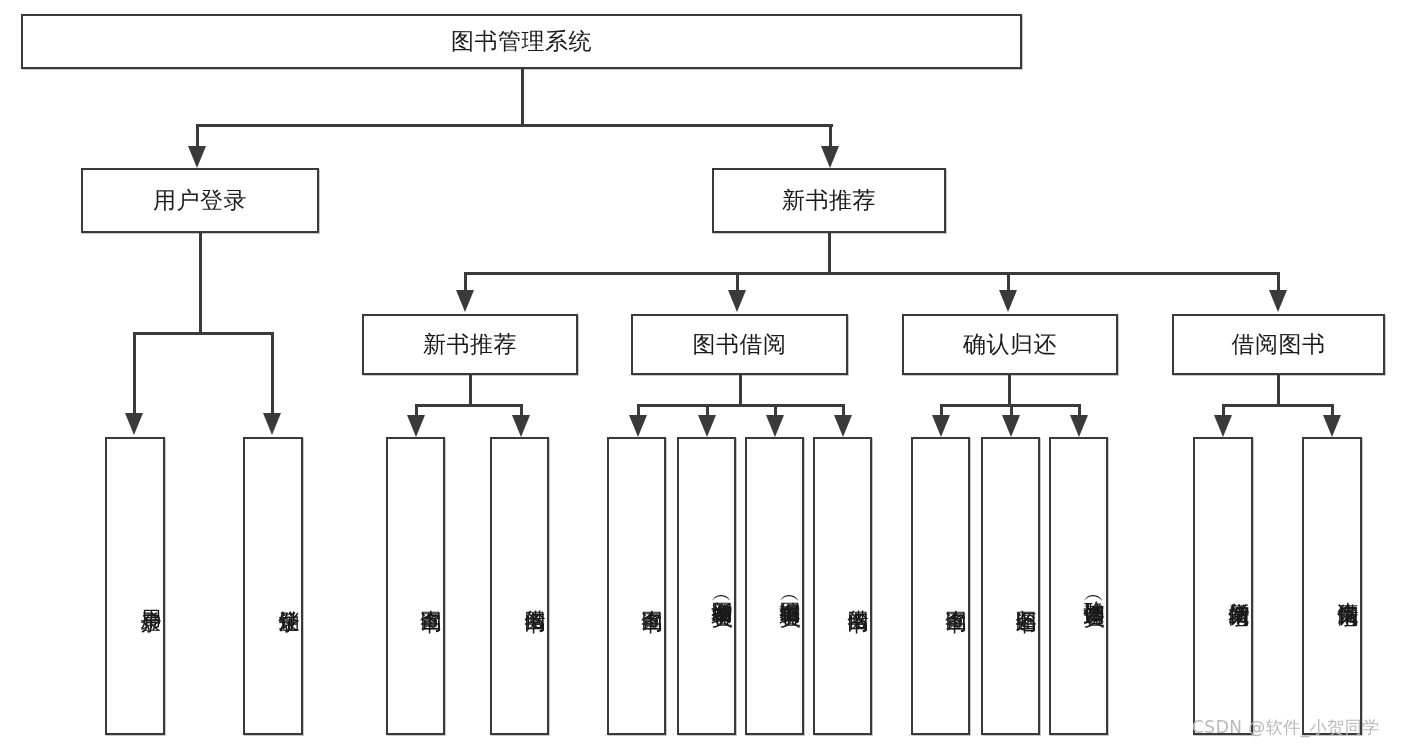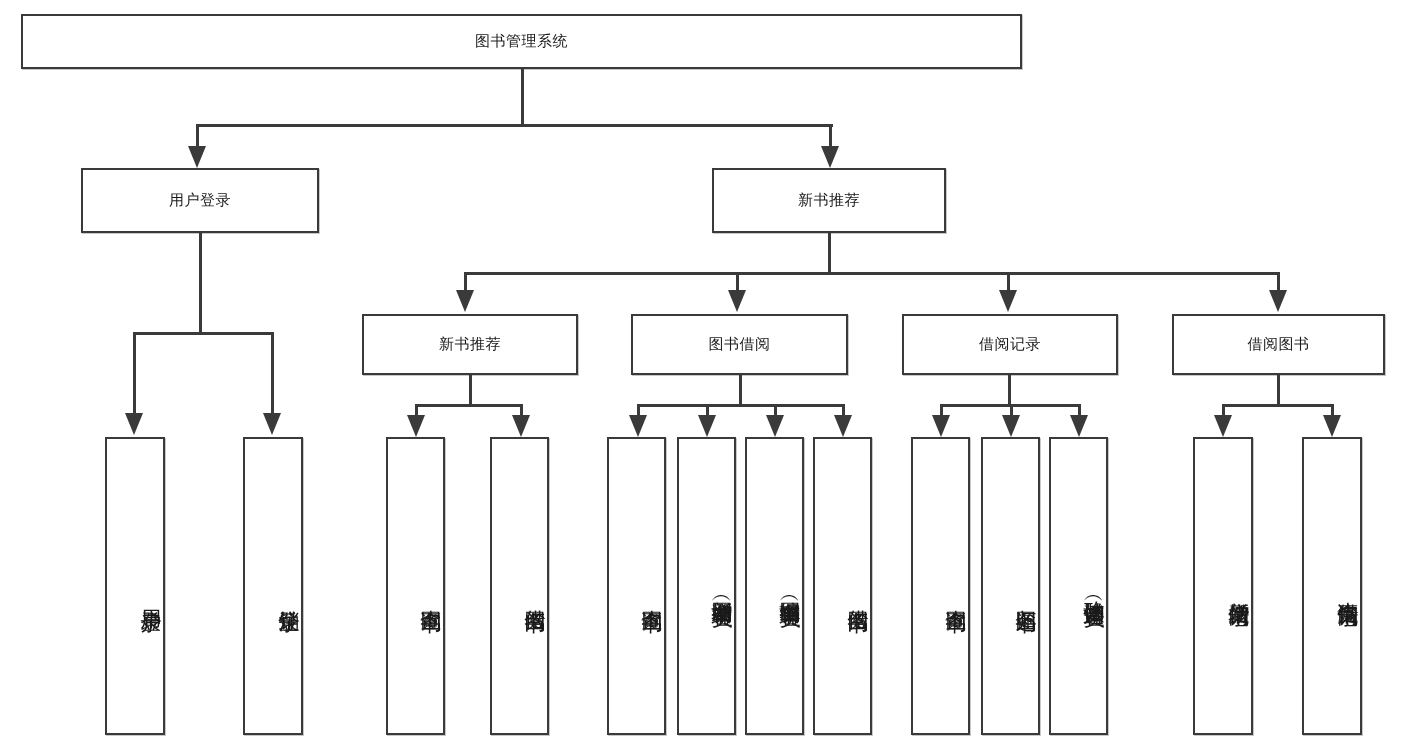--- a/index.html
+++ b/index.html
@@ -22,21 +22,21 @@
     box-sizing: border-box;
     border: 2px solid #3a3a3a;
     background: #ffffff;
     box-shadow: 1px 1px 0 0 #c8c8c8;
     display: flex;
     align-items: center;
     justify-content: center;
     color: #1a1a1a;
   }
   .node.horizontal {
-    font-size: 15px;
+    font-size: 23px;
     letter-spacing: 0.5px;
     line-height: 1.1;
     text-align: center;
   }
   .node.vertical {
     writing-mode: vertical-rl;
     text-orientation: upright;
     font-size: 21px;
     line-height: 1.18;
     letter-spacing: 1px;
@@ -104,21 +104,21 @@
   <div class="arrow" style="left:456px; top:290px;"></div>
   <div class="edge v" style="left:736px; top:272px; height:20px;"></div>
   <div class="arrow" style="left:728px; top:290px;"></div>
   <div class="edge v" style="left:1007px; top:272px; height:20px;"></div>
   <div class="arrow" style="left:999px; top:290px;"></div>
   <div class="edge v" style="left:1277px; top:272px; height:20px;"></div>
   <div class="arrow" style="left:1269px; top:290px;"></div>
 
   <div class="node horizontal" style="left:362px; top:314px; width:216px; height:61px;">新书推荐</div>
   <div class="node horizontal" style="left:631px; top:314px; width:217px; height:61px;">图书借阅</div>
-  <div class="node horizontal" style="left:902px; top:314px; width:216px; height:61px;">借阅记录</div>
+  <div class="node horizontal" style="left:902px; top:314px; width:216px; height:61px;">确认归还</div>
   <div class="node horizontal" style="left:1172px; top:314px; width:213px; height:61px;">借阅图书</div>
 
   <div class="edge v" style="left:469px; top:375px; height:32px;"></div>
   <div class="edge h" style="left:415px; top:404px; width:108px;"></div>
   <div class="edge v" style="left:415px; top:404px; height:14px;"></div>
   <div class="arrow" style="left:407px; top:415px;"></div>
   <div class="edge v" style="left:520px; top:404px; height:14px;"></div>
   <div class="arrow" style="left:512px; top:415px;"></div>
 
   <div class="edge v" style="left:739px; top:375px; height:32px;"></div>
@@ -159,14 +159,15 @@
   <div class="node vertical tall-text" style="left:745px; top:437px; width:59px; height:298px;">编辑图书（管理员）</div>
   <div class="node vertical" style="left:813px; top:437px; width:59px; height:298px;">借阅图书</div>
 
   <div class="node vertical" style="left:911px; top:437px; width:59px; height:298px;">查询图书</div>
   <div class="node vertical" style="left:981px; top:437px; width:59px; height:298px;">归还图书</div>
   <div class="node vertical tall-text" style="left:1049px; top:437px; width:59px; height:298px;">确认归还（管理员）</div>
 
   <div class="node vertical tall-text" style="left:1193px; top:437px; width:60px; height:298px;">新增借阅记录</div>
   <div class="node vertical tall-text" style="left:1302px; top:437px; width:60px; height:298px;">查询借阅记录</div>
 
+  <div id="watermark">CSDN @软件_小贺同学</div>
 
 </div>
 
 </body></html>

